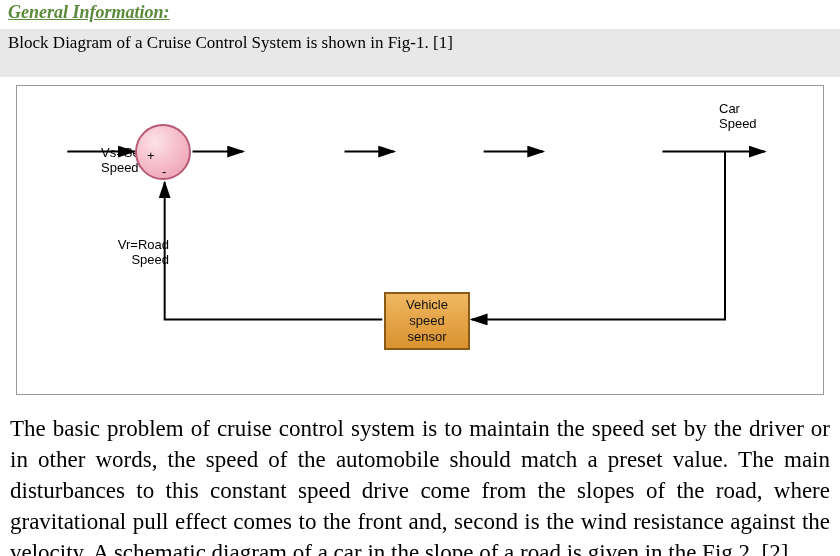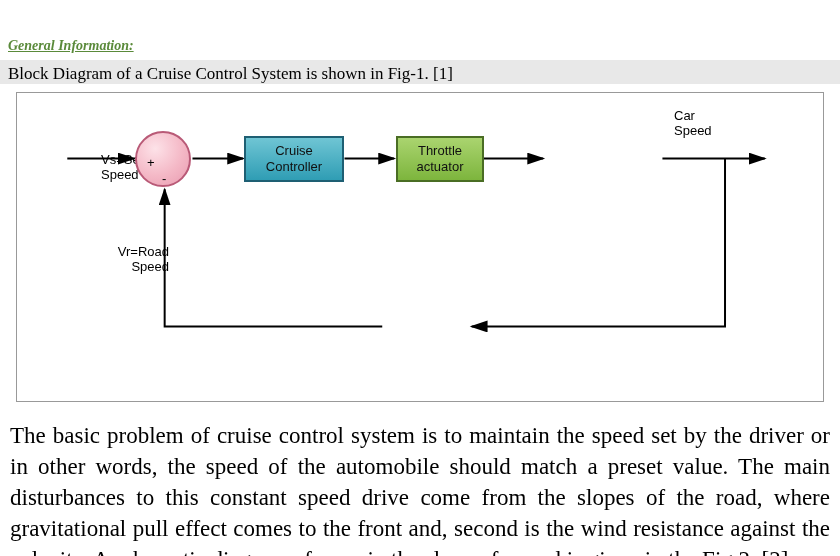--- a/index.html
+++ b/index.html
@@ -8,28 +8,27 @@
       width: 840px;
       height: 556px;
       background: #fff;
       position: relative;
     }
     .heading {
       color: #5a8a3a;
       font-style: italic;
       font-weight: bold;
       text-decoration: underline;
-      font-size: 14px;
+      font-size: 18px;
       padding: 2px 8px 6px;
-      margin-top: 36px;
     }
     .caption {
       background: #e8e8e8;
       font-size: 17px;
-      padding: 4px 8px 0;
+      padding: 4px 8px 24px;
       margin-bottom: 8px;
     }
     .diagram {
       position: relative;
       margin: 8px 16px 12px;
       height: 310px;
       background: #fff;
       border: 1px solid #999;
     }
     .lbl {
@@ -121,30 +120,29 @@
 
     <line x1="647" y1="66" x2="750" y2="66" stroke="#000" stroke-width="2" marker-end="url(#ah)"></line>
 
     <polyline points="710,66 710,235 455,235" fill="none" stroke="#000" stroke-width="2" marker-end="url(#ah)"></polyline>
 
     <polyline points="365,235 146,235 146,97" fill="none" stroke="#000" stroke-width="2" marker-end="url(#ah)"></polyline>
   </svg>
 
   <div class="lbl" style="left:84px; top:16px; width:60px; text-align:left; white-space:pre-line;margin-top:44px;">Vs=Set
 Speed</div>
-  <div class="lbl" style="left:657px; top:16px; width:60px; text-align:left; white-space:pre-line;">Car
+  <div class="lbl" style="left:702px; top:16px; width:60px; text-align:left; white-space:pre-line;">Car
 Speed</div>
   <div class="lbl" style="left:82px; top:152px; width:70px; text-align:right; white-space:pre-line;">Vr=Road
 Speed</div>
 
   <div class="summing" style="left:118px; top:38px;">
     <span class="plus" style="left:10px; top:22px;">+</span>
     <span class="minus" style="left:25px; top:38px;">-</span>
   </div>
 
-  <div class="block controller" style="left:227px; top:43px; width:100px; height:46px; white-space:pre-line;">Cruise
-Controller</div>
-  <div class="block actuator" style="left:379px; top:43px; width:88px;  height:46px; white-space:pre-line;">Throttle
-actuator</div>
+  <div class="block sensor" style="left:367px; top:206px; width:86px; height:58px; white-space:pre-line;">Vehicle
+speed
+sensor</div>
 
 </div>
 
 <div class="paragraph">The basic problem of cruise control system is to maintain the speed set by the driver or in other words, the speed of the automobile should match a preset value. The main disturbances to this constant speed drive come from the slopes of the road, where gravitational pull effect comes to the front and, second is the wind resistance against the velocity. A schematic diagram of a car in the slope of a road is given in the Fig.2. [2]</div>
 
 </body></html>

